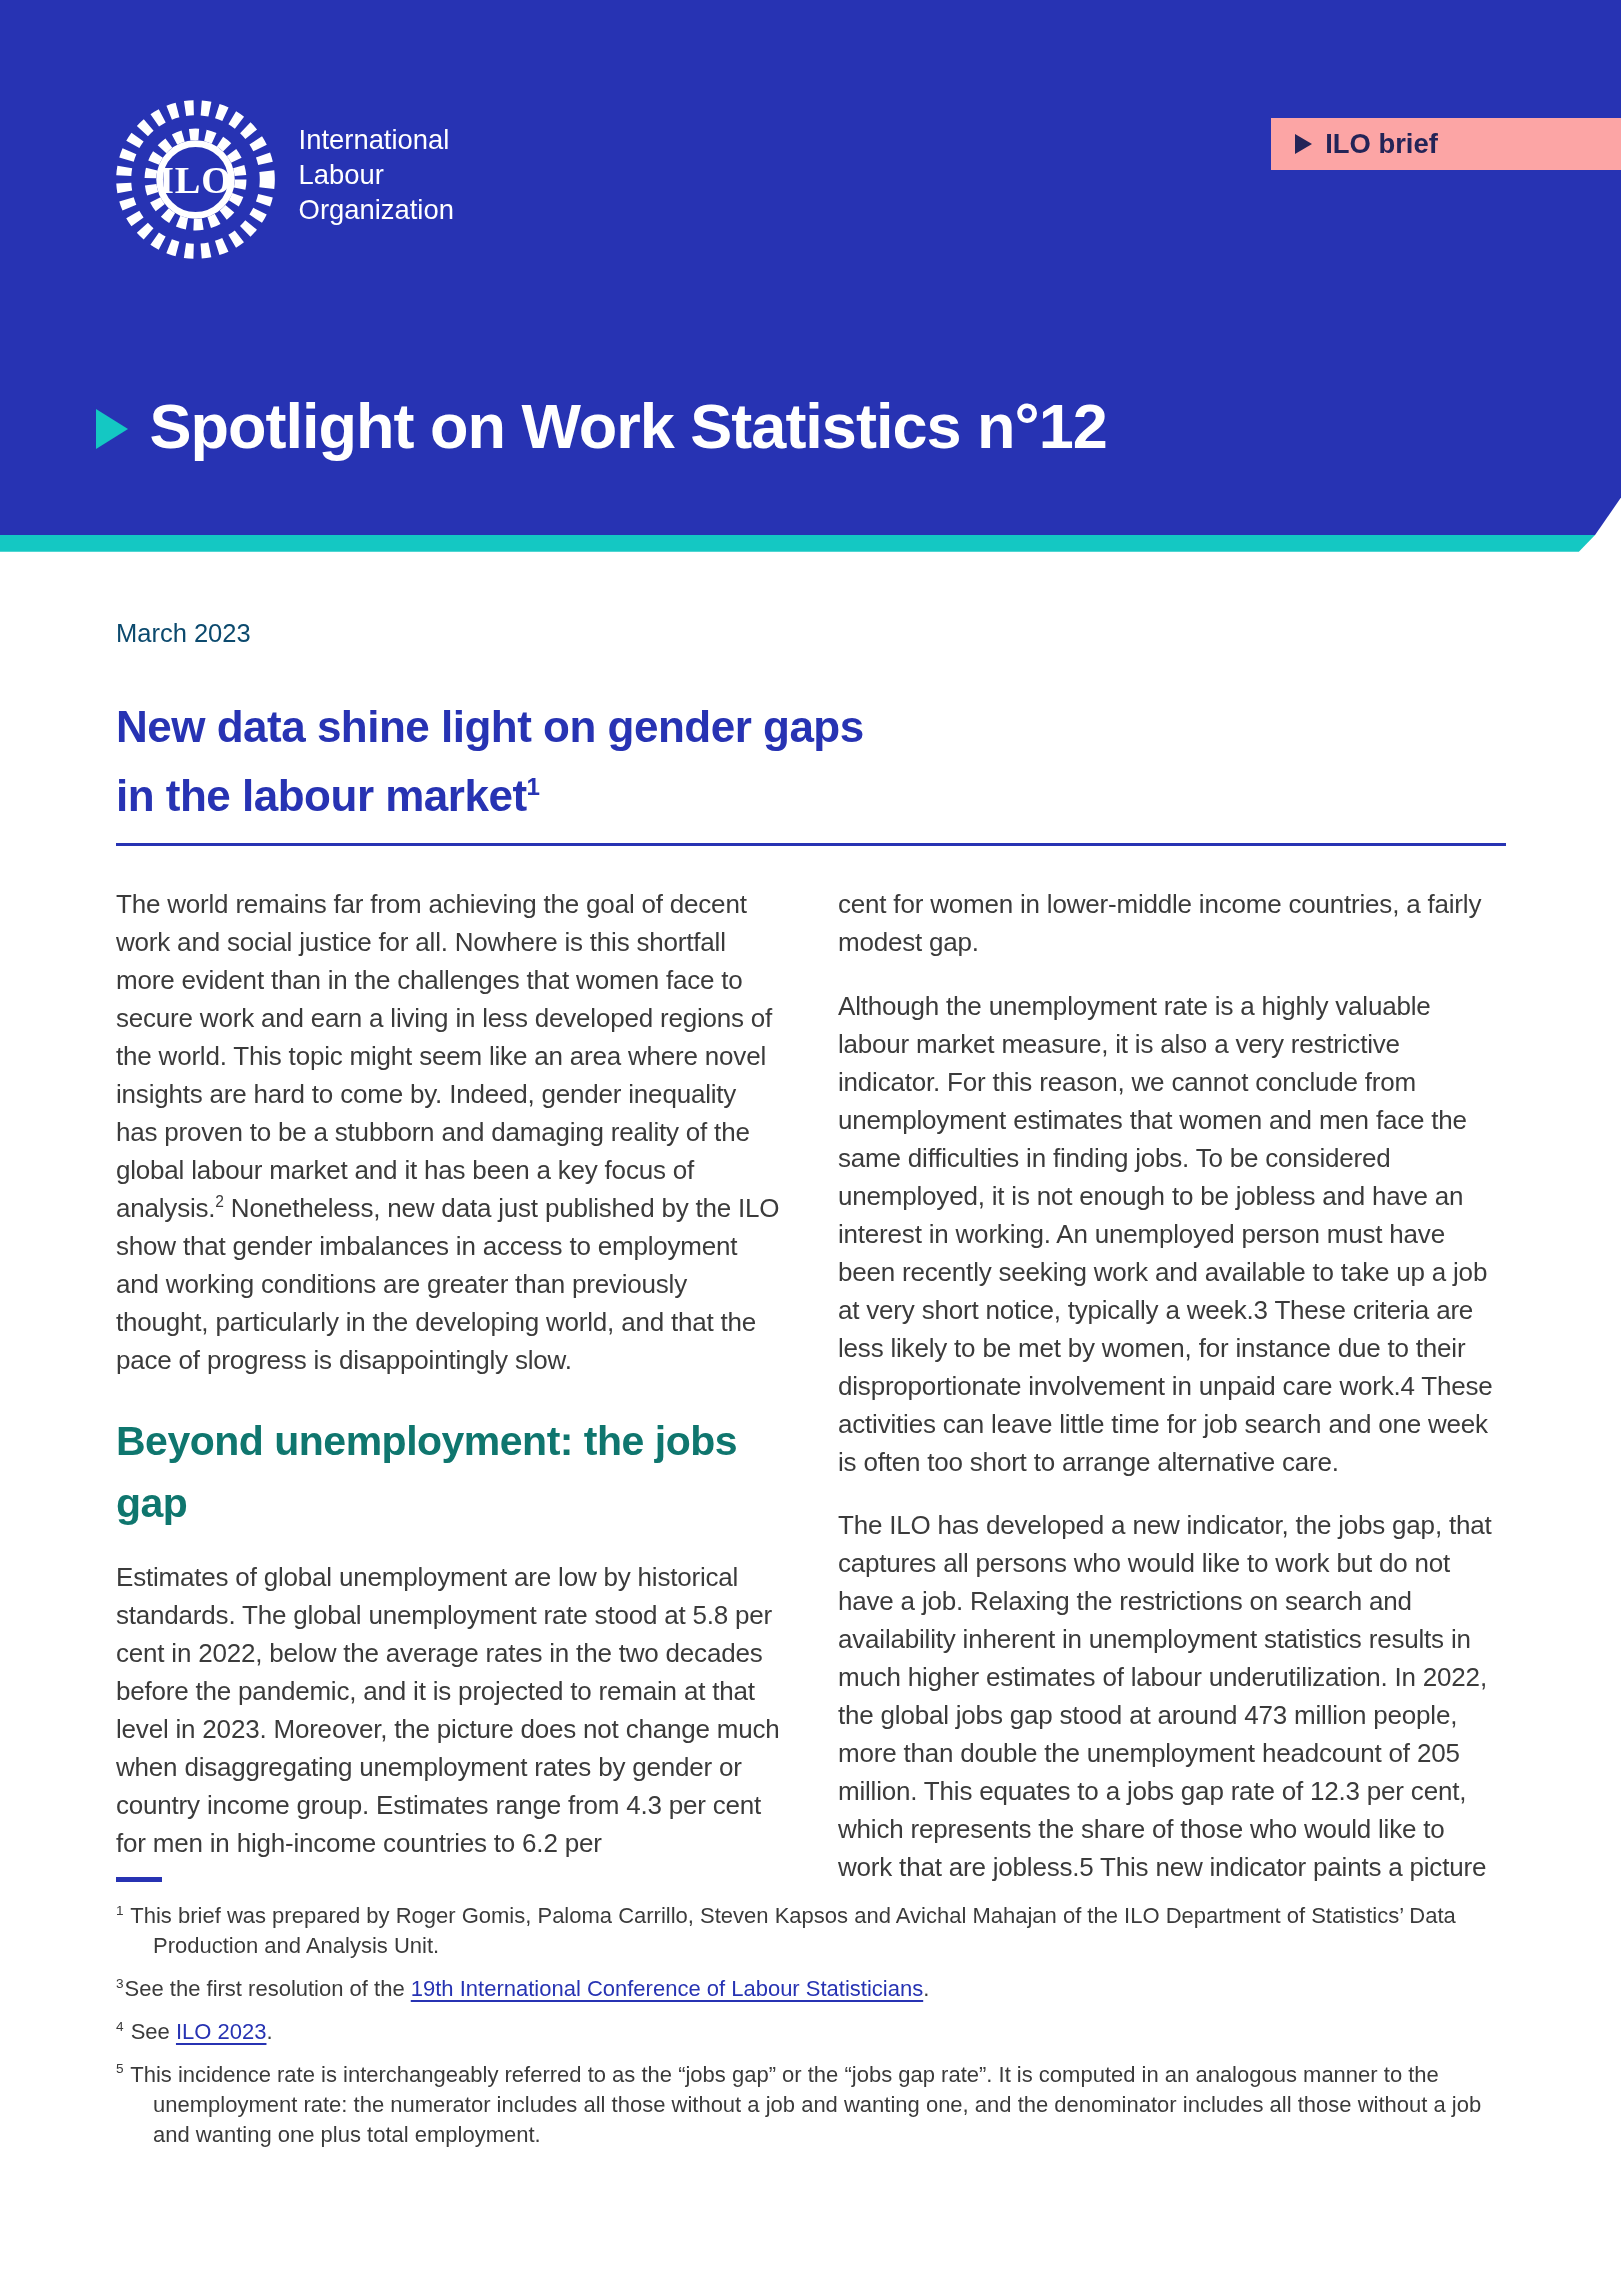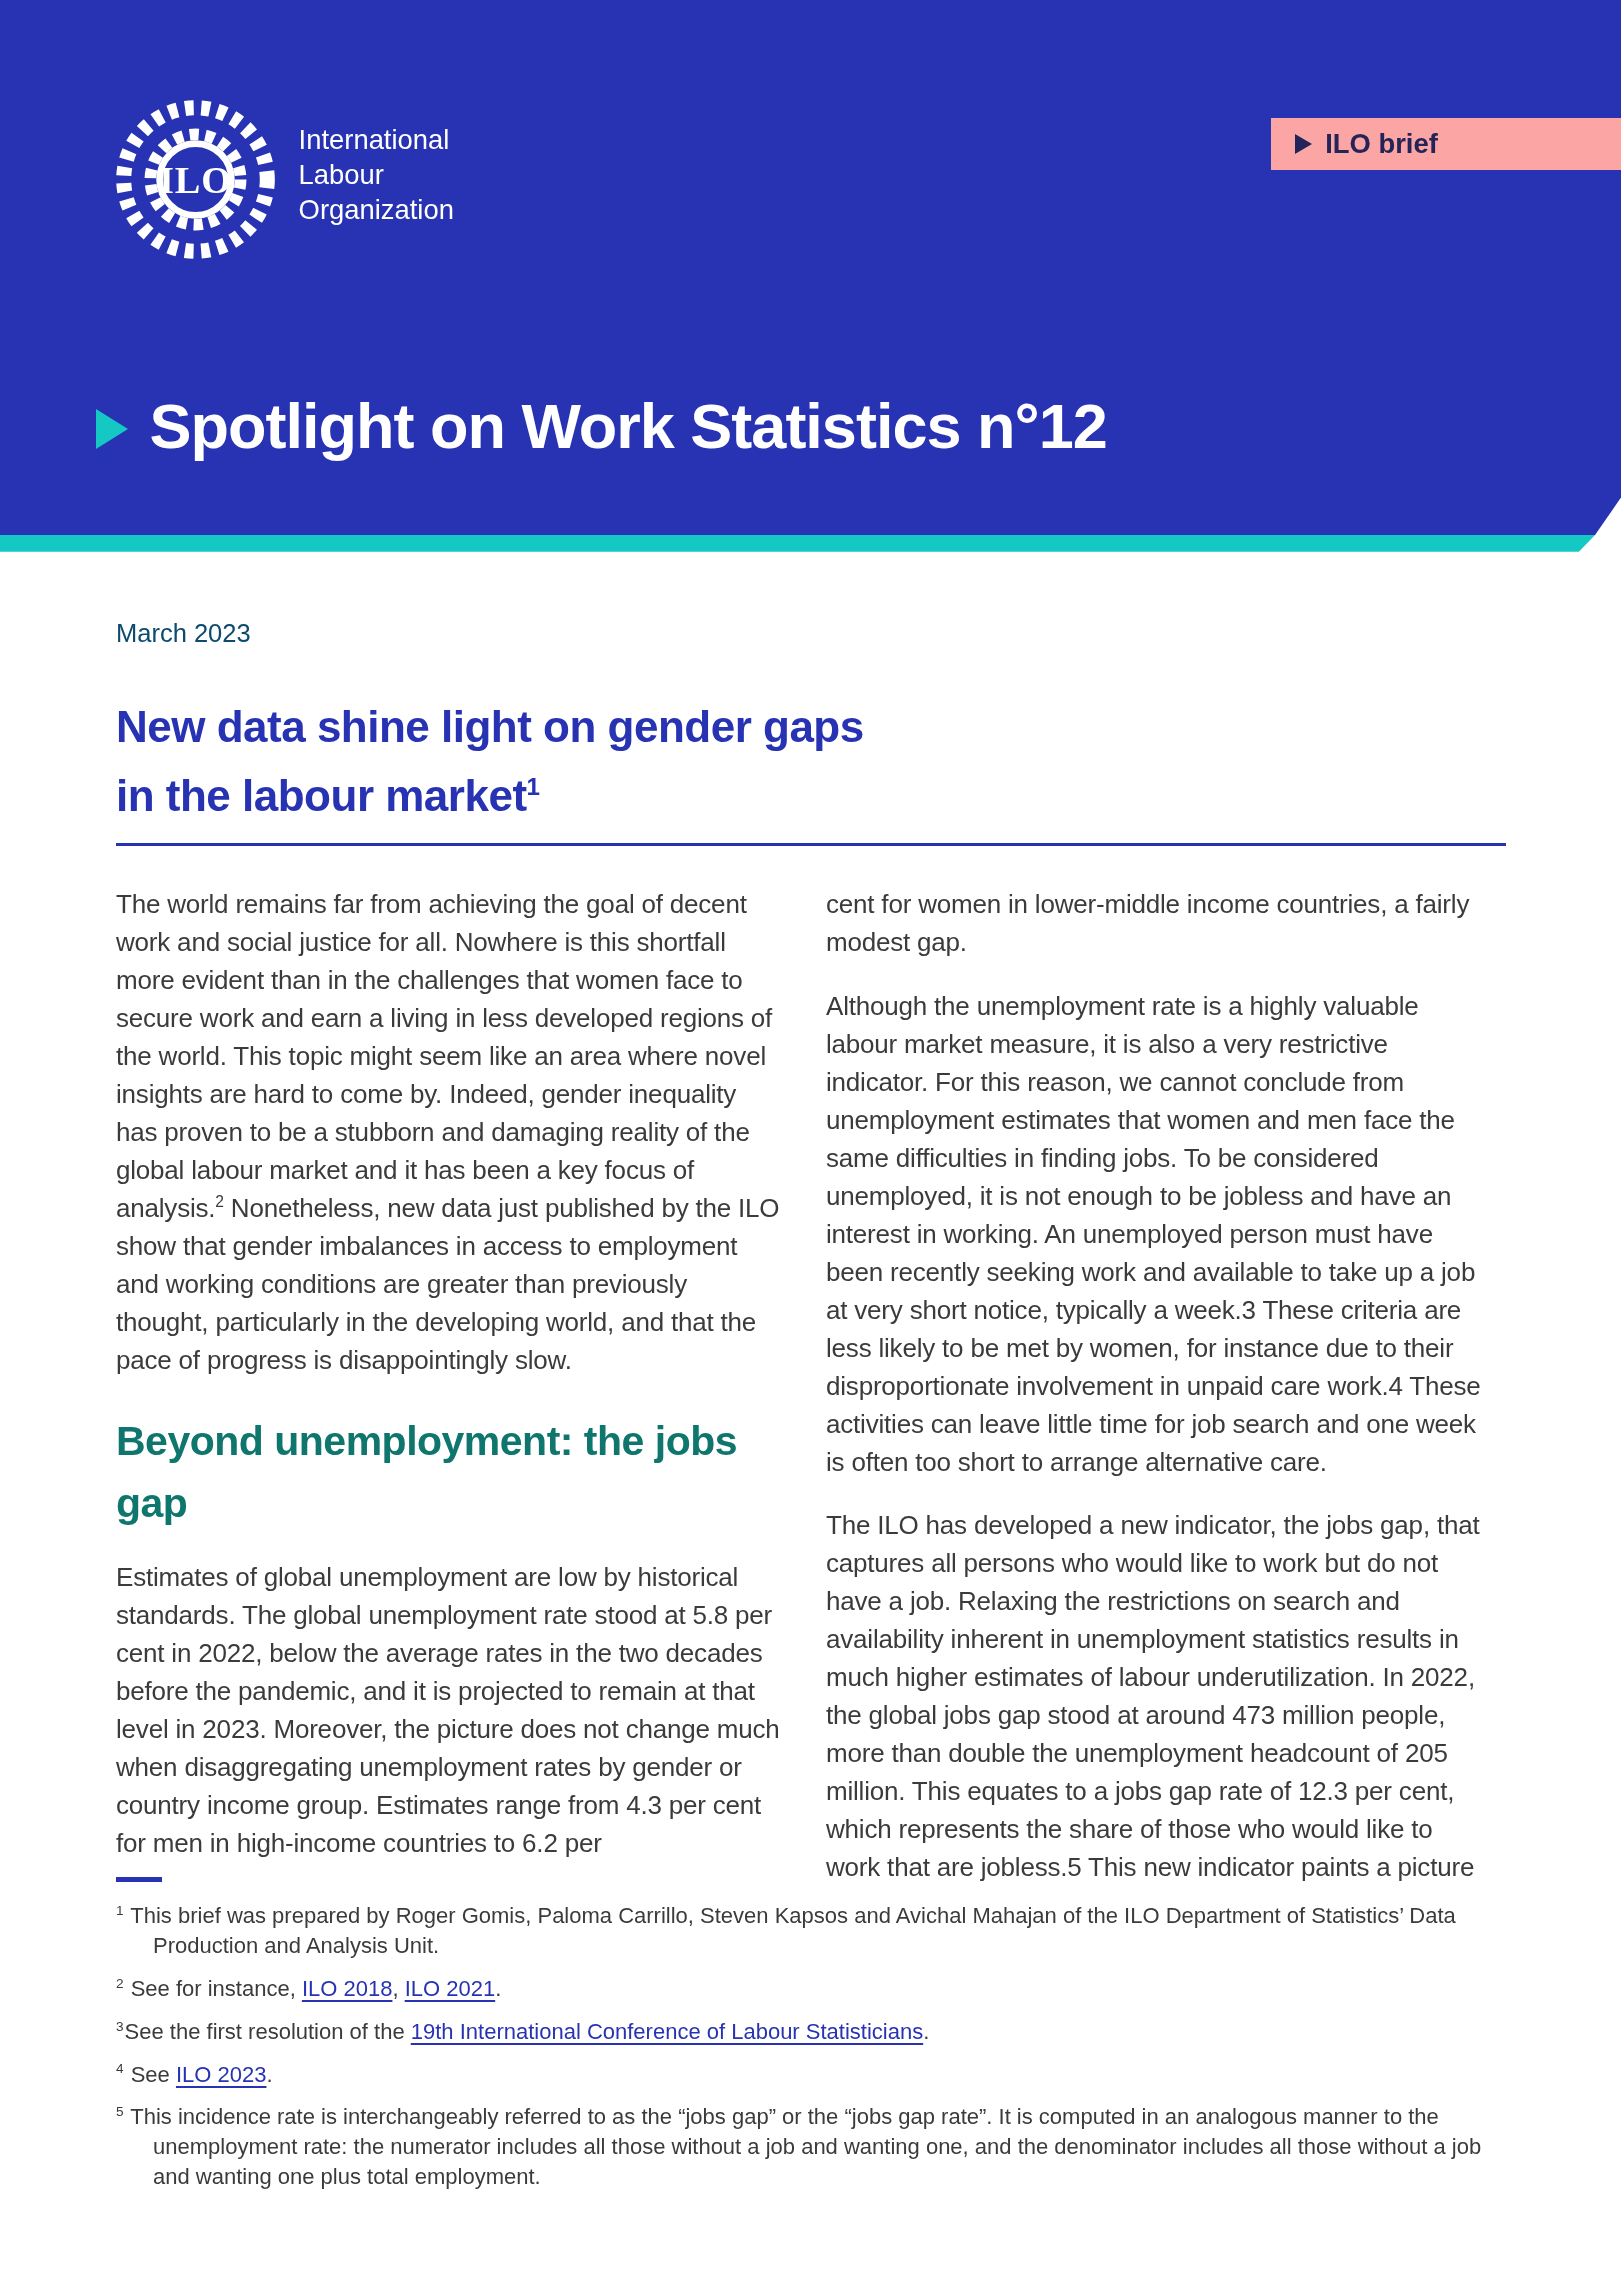--- a/index.html
+++ b/index.html
@@ -124,21 +124,21 @@
     border: none;
     margin: 0;
   }
 
   
   .columns {
     position: absolute;
     top: 885px; left: 116px;
     width: 1390px;
     display: flex;
-    gap: 43px;
+    gap: 55px;
   }
   .col { width: 667px; }
   .paragraph {
     margin: 0 0 25.5px 0;
     font-size: 26px;
     line-height: 38px;
     color: #3b3b3b;
     letter-spacing: -0.2px;
   }
   .paragraph sup {
@@ -236,21 +236,20 @@
         <p class="paragraph"><span>cent for women in lower-middle income countries, a fairly modest gap.</span></p>
         <p class="paragraph"><span>Although the unemployment rate is a highly valuable labour market measure, it is also a very restrictive indicator. For this reason, we cannot conclude from unemployment estimates that women and men face the same difficulties in finding jobs. To be considered unemployed, it is not enough to be jobless and have an interest in working. An unemployed person must have been recently seeking work and available to take up a job at very short notice, typically a week.3 These criteria are less likely to be met by women, for instance due to their disproportionate involvement in unpaid care work.4 These activities can leave little time for job search and one week is often too short to arrange alternative care.</span></p>
         <p class="paragraph"><span>The ILO has developed a new indicator, the jobs gap, that captures all persons who would like to work but do not have a job. Relaxing the restrictions on search and availability inherent in unemployment statistics results in much higher estimates of labour underutilization. In 2022, the global jobs gap stood at around 473 million people, more than double the unemployment headcount of 205 million. This equates to a jobs gap rate of 12.3 per cent, which represents the share of those who would like to work that are jobless.5 This new indicator paints a picture</span></p>
       </div>
   </div>
 
   <div class="footnotes">
     <div class="fn-divider"></div>
     <div id="fn-list">
         <div class="footnote"><sup class="fn-ref">1</sup><span> This brief was prepared by Roger Gomis, Paloma Carrillo, Steven Kapsos and Avichal Mahajan of the ILO Department of Statistics’ Data Production and Analysis Unit.</span></div>
-        <div class="footnote"><sup class="fn-ref">2</sup><span> See for instance, </span><a class="link" href="#">ILO 2018</a><span>, </span><a class="link" href="#">ILO 2021</a><span>.</span></div>
         <div class="footnote"><sup class="fn-ref">3</sup><span>See the first resolution of the </span><a class="link" href="#">19th International Conference of Labour Statisticians</a><span>.</span></div>
         <div class="footnote"><sup class="fn-ref">4</sup><span> See </span><a class="link" href="#">ILO 2023</a><span>.</span></div>
         <div class="footnote"><sup class="fn-ref">5</sup><span> This incidence rate is interchangeably referred to as the “jobs gap” or the “jobs gap rate”. It is computed in an analogous manner to the unemployment rate: the numerator includes all those without a job and wanting one, and the denominator includes all those without a job and wanting one plus total employment.</span></div>
       </div>
   </div>
 
 </div>
 
 
 </body></html>

